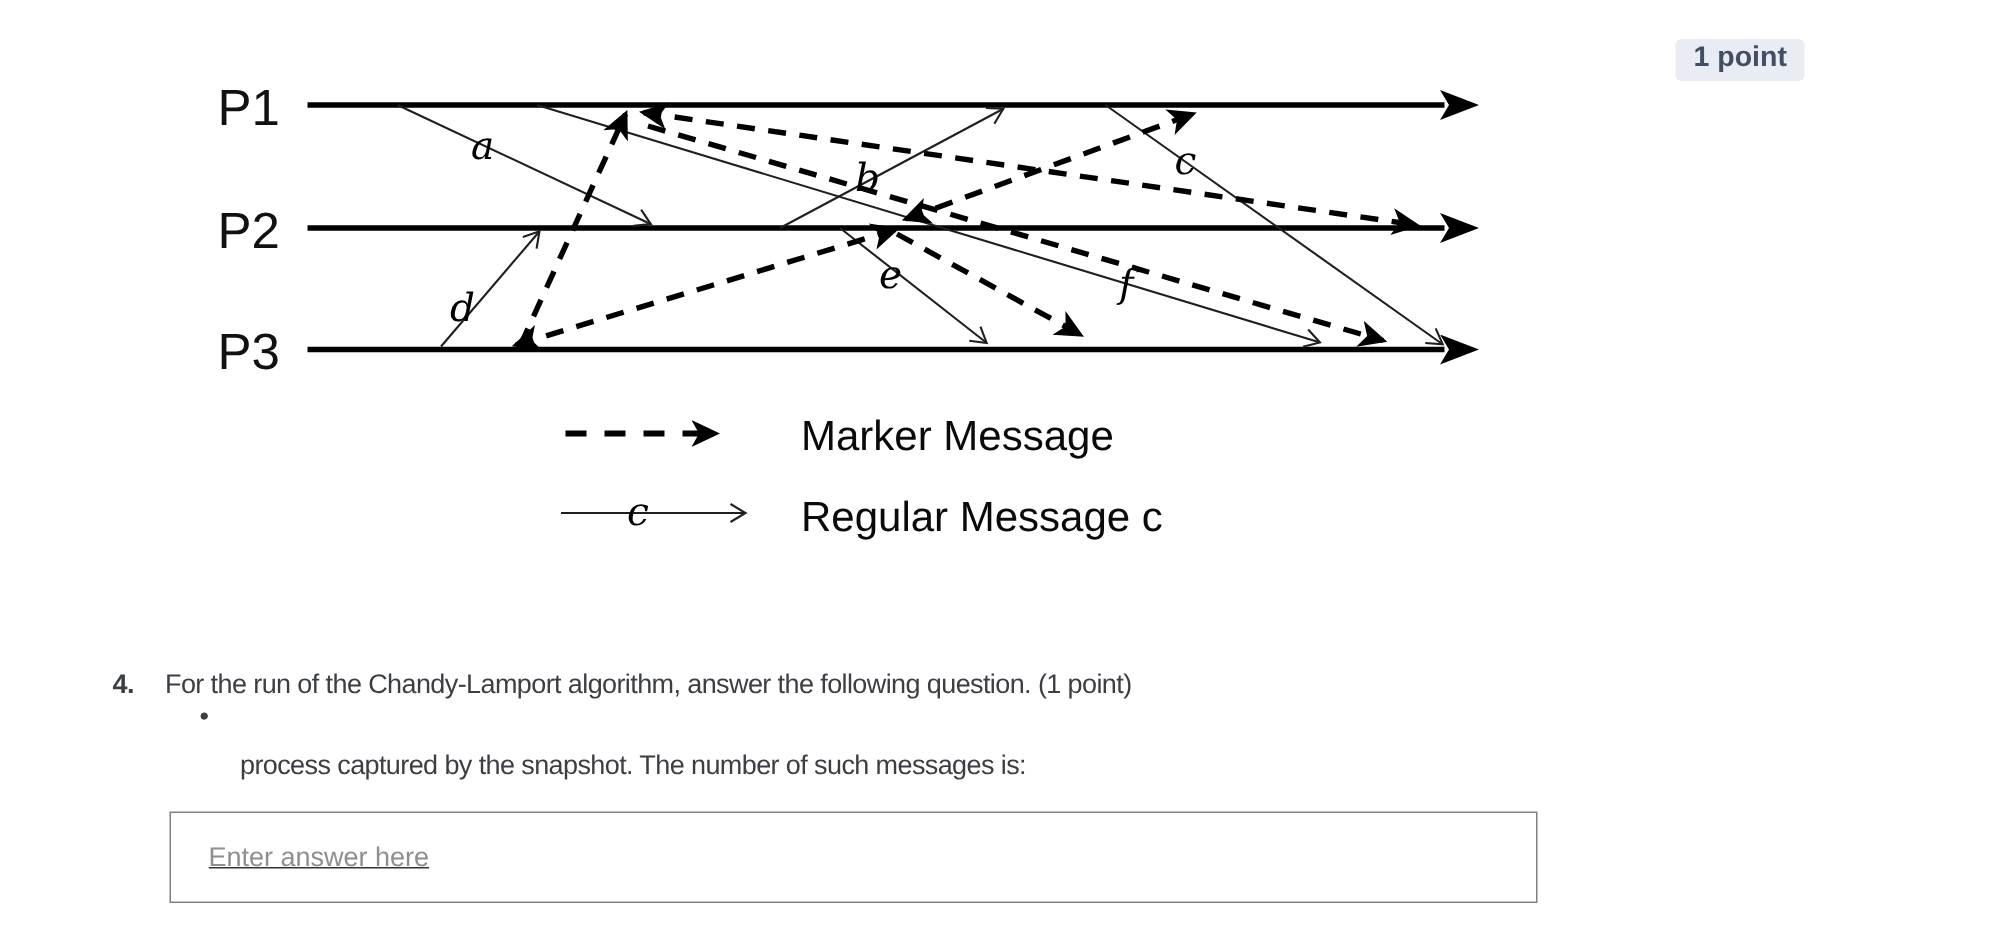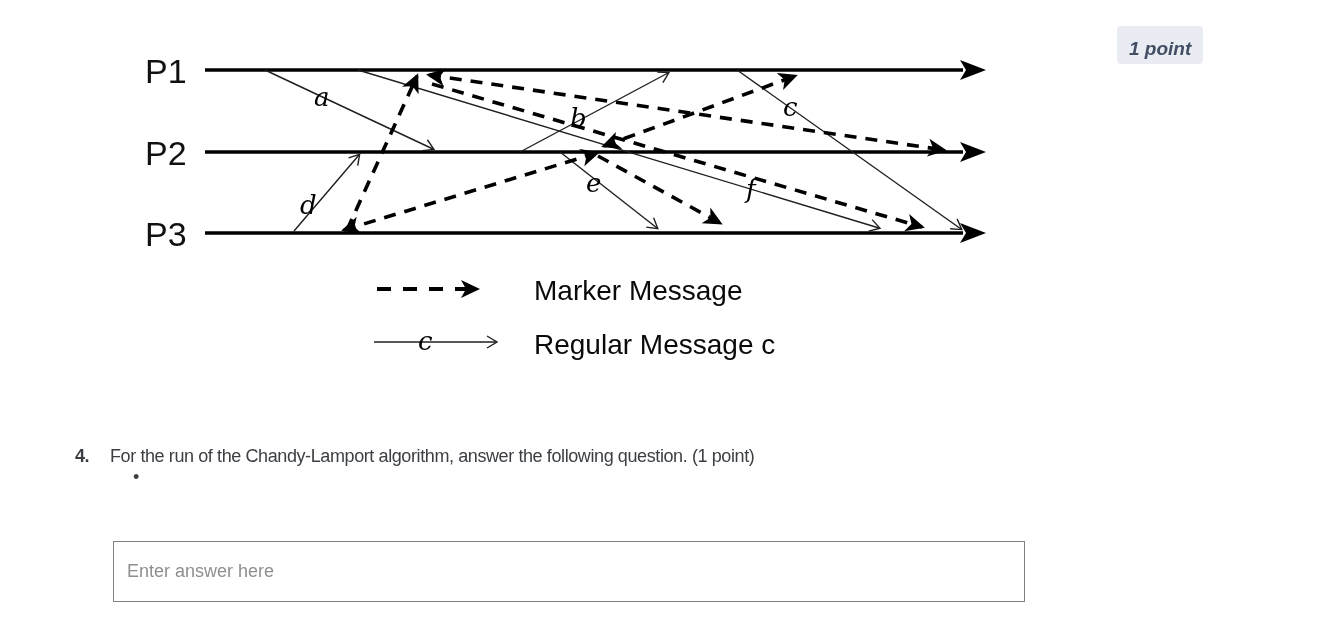--- a/index.html
+++ b/index.html
@@ -15,40 +15,40 @@
   .mk-legend{stroke:#000;stroke-width:4;stroke-dasharray:14 12;fill:none;}
   .proc-label{font:400 34px "Liberation Sans",sans-serif;fill:#111;}
   .msg-label{font:italic 26px "DejaVu Serif",serif;fill:#000;}
   .legend-label{font:400 28px "Liberation Sans",sans-serif;fill:#0a0a0a;}
   .legend-line-label{font:italic 26px "DejaVu Serif",serif;fill:#000;}
   
   .point-badge{
     position:absolute;left:1117px;top:26px;
     background:#e9ecf2;color:#414e63;
     font-size:19px;font-weight:700;line-height:19px;
-    padding:13px 12px 6px 12px;border-radius:4px;font-style:italic;
+    padding:3px 12px 6px 12px;border-radius:4px;
   }
   
   .question-row{
     position:absolute;left:75px;top:412px;width:1100px;
     font-size:18px;letter-spacing:-0.4px;color:#3b3f43;margin-top:34px;
   }
   .qnum{font-weight:700;display:inline-block;width:35px;}
   .bullet-row{
     position:absolute;left:133px;top:461px;width:950px;
     font-size:18px;letter-spacing:-0.4px;color:#3b3f43;line-height:33px;
   }
   .bullet-dot{position:absolute;left:0;top:0;font-size:18px;}
   .bullet-text{margin-left:27px;}
   
   .answer-input{
     position:absolute;left:113px;top:541px;width:912px;height:61px;
     box-sizing:border-box;border:1px solid #808080;background:#fff;
     font-family:"Liberation Sans",sans-serif;font-size:18px;color:#333;
-    padding:0 0 0 13px;outline:none;border-radius:0;
+    padding:0 0 0 25px;outline:none;border-radius:0;text-decoration:underline;
   }
   .answer-input::placeholder{color:#8f8f8f;opacity:1;}
 </style>
 </head>
 <body>
 
 <svg id="diagram-svg" width="1334" height="385" viewBox="0 0 1334 385" xmlns="http://www.w3.org/2000/svg">
   <defs>
     <marker id="ah-line" markerUnits="userSpaceOnUse" markerWidth="30" markerHeight="22" refX="3" refY="10" orient="auto">
       <path d="M0,0 L26,10 L0,20 L6,10 Z" fill="#000"></path>
@@ -96,16 +96,17 @@
 <div class="point-badge">1 point</div>
 
 <div class="question-row">
   <span class="qnum">4.</span><span>For the run of the Chandy-Lamport algorithm, answer the following question. (1 point)</span>
 </div>
 
 <div class="bullet-row">
   <span class="bullet-dot">•</span>
   <div class="bullet-text">
     <br>
+    <span>process captured by the snapshot. The number of such messages is:</span>
   </div>
 </div>
 
 <input class="answer-input" type="text" placeholder="Enter answer here" style="">
 
 </body></html>

